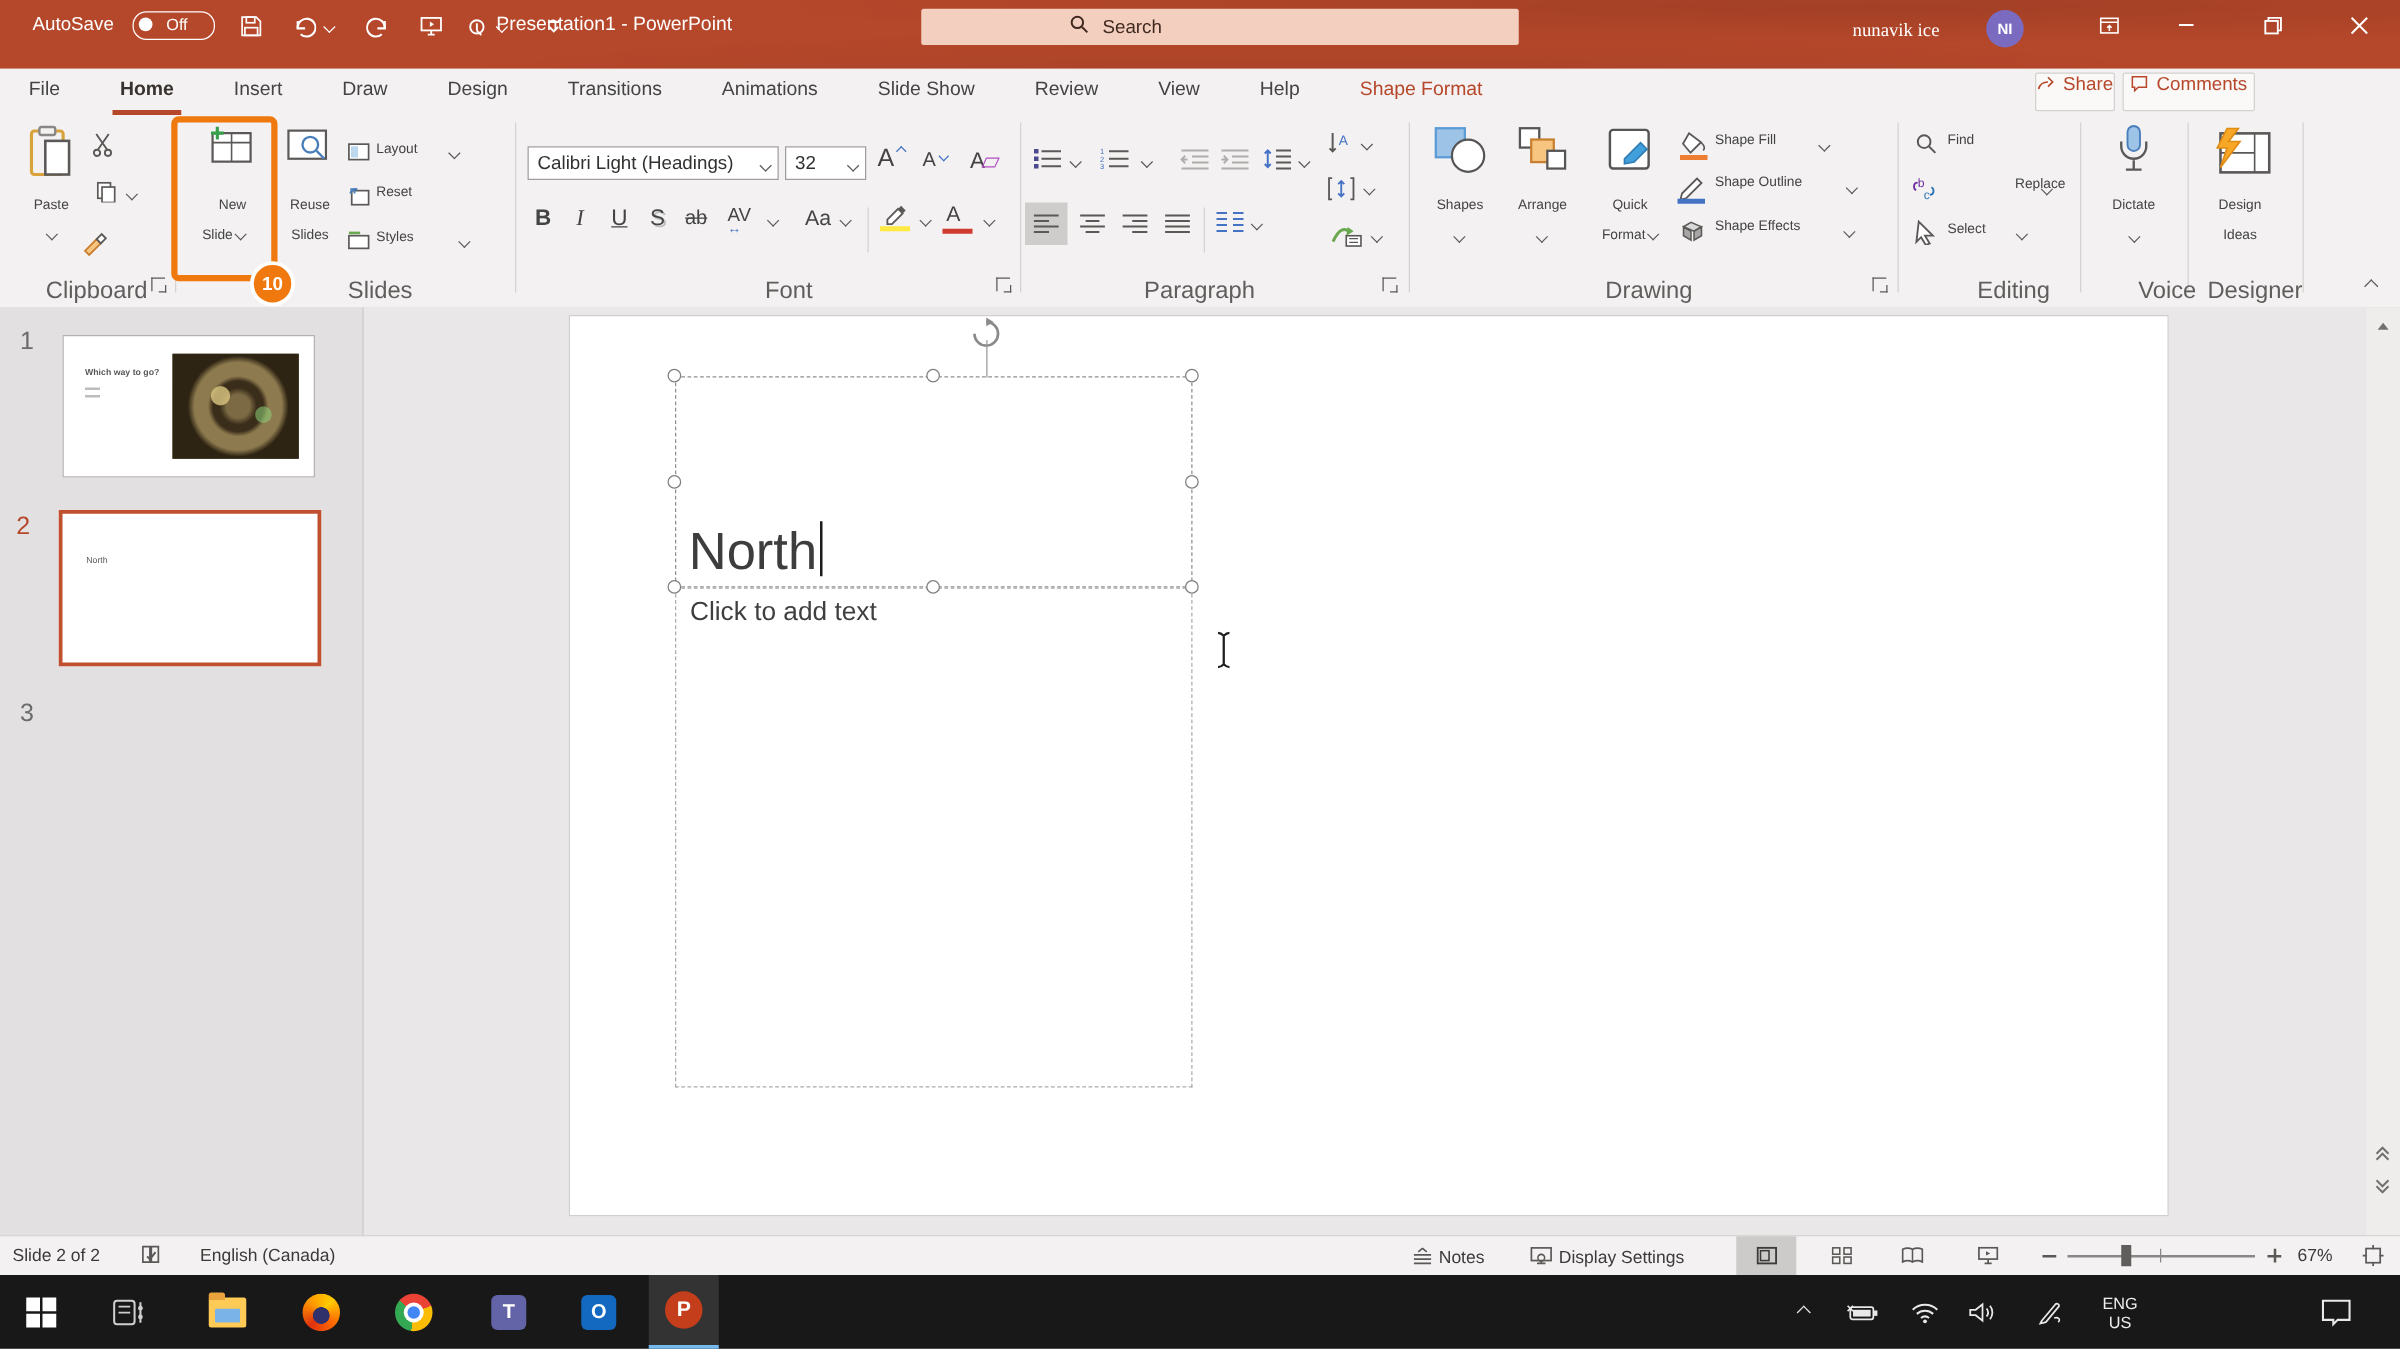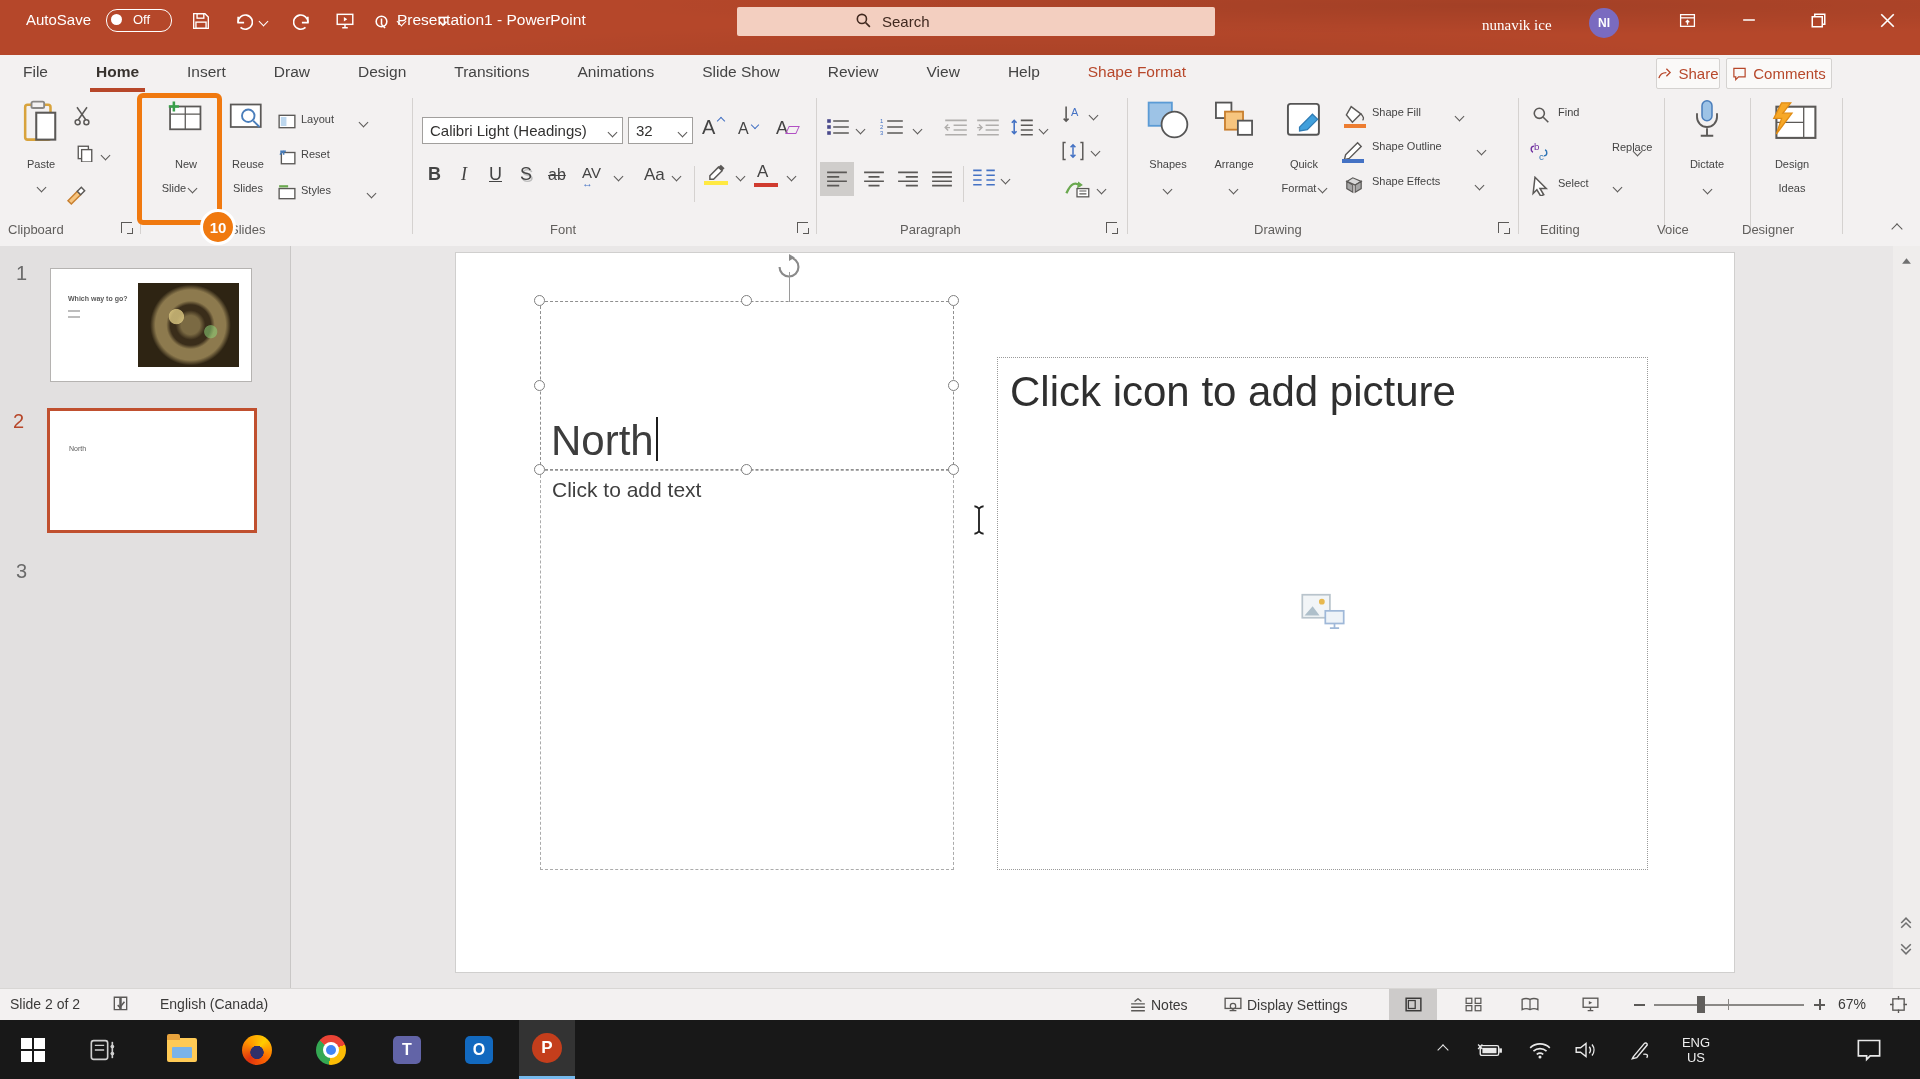--- a/index.html
+++ b/index.html
@@ -26,26 +26,26 @@
   .wbtn{position:absolute;top:0;width:46px;height:40px;display:flex;align-items:center;justify-content:center;}
 
   
   #tabsrow{position:absolute;left:0;top:55px;width:1920px;height:37px;background:#f3f1f1;}
   #tabs{position:absolute;left:21px;top:0;height:37px;display:flex;gap:44px;align-items:center;}
   .tab{font-size:15.5px;color:#444;padding:0 2px;height:37px;line-height:34px;position:relative;}
   .tab.active{font-weight:bold;color:#38332f;}
   .tab.active::after{content:"";position:absolute;left:-4px;right:-4px;bottom:0;height:4px;background:#b7472a;}
   .tab.contextual{color:#b7472a;}
   .pillbtn{position:absolute;top:3px;height:29px;border:1px solid #d4d2d0;background:#faf9f8;border-radius:2px;
-    display:flex;align-items:center;justify-content:center;gap:6px;color:#b7472a;font-size:15px;margin-left:28px;}
+    display:flex;justify-content:center;gap:6px;color:#b7472a;font-size:15px;}
 
   
   #ribbon{position:absolute;left:0;top:92px;width:1920px;height:154px;background:#f3f1f1;border-bottom:1px solid #d8d6d4;}
   .vsep{position:absolute;top:6px;height:136px;width:1px;background:#d5d2d0;}
-  .glabel{position:absolute;top:130px;font-size:13px;color:#605e5c;text-align:left;white-space:nowrap;}
+  .glabel{position:absolute;top:130px;font-size:19px;color:#605e5c;text-align:right;white-space:nowrap;}
   .btxt{position:absolute;font-size:11px;color:#444;white-space:nowrap;}
   .bctr{text-align:center;}
   .chv{display:inline-block;width:6px;height:6px;border-right:1.4px solid #5b5957;border-bottom:1.4px solid #5b5957;transform:rotate(45deg);}
   .chv.abs{position:absolute;}
   .chvu{display:inline-block;width:7px;height:7px;border-right:1.6px solid #5b5957;border-bottom:1.6px solid #5b5957;transform:rotate(-135deg);}
   .launcher{position:absolute;width:10px;height:10px;border-left:1.4px solid #5b5957;border-top:1.4px solid #5b5957;}
   .launcher::after{content:"";position:absolute;right:-1px;bottom:-1px;width:5px;height:5px;border-right:1.6px solid #5b5957;border-bottom:1.6px solid #5b5957;}
   .combo{position:absolute;height:27px;background:#fff;border:1px solid #a19f9d;box-sizing:border-box;
     font-size:15px;color:#323130;display:flex;align-items:center;padding-left:7px;}
   .combo .chv{position:absolute;right:6px;top:11px;}
@@ -627,32 +627,20 @@
     <div class="hnd" style="left:78px;top:127px"></div>
     <div class="hnd" style="left:492px;top:127px"></div>
     <div class="hnd" style="left:78px;top:211px"></div>
     <div class="hnd" style="left:285px;top:211px"></div>
     <div class="hnd" style="left:492px;top:211px"></div>
 
     <div id="ph-body" class="ph">
       <div id="body-prompt">Click to add text</div>
     </div>
 
-    <div id="ph-pic" class="ph">
-      <div id="pic-prompt">Click icon to add picture</div>
-      <div id="pic-icon">
-        <svg width="46" height="40" viewBox="0 0 40 34">
-            <rect x="2" y="2" width="24" height="20" fill="#f2f5f7" stroke="#b9c4cc" stroke-width="1.5"></rect>
-            <circle cx="19" cy="8" r="2.5" fill="#e8b84d"></circle>
-            <path d="M4 20l7-8 6 8z" fill="#aebfca"></path>
-            <rect x="22" y="16" width="16" height="11" fill="#eef3f8" stroke="#9fb8d8" stroke-width="1.5"></rect>
-            <path d="M30 27v4M26 31h8" stroke="#9fb8d8" stroke-width="1.5"></path>
-          </svg>
-      </div>
-    </div>
 
     <div id="ibeam">
       <svg width="16" height="30" viewBox="0 0 14 26">
           <path d="M3 1c2 0 3 1 4 2 1-1 2-2 4-2M7 3v20M3 25c2 0 3-1 4-2 1 1 2 2 4 2" fill="none" stroke="#1f1f1f" stroke-width="1.6"></path>
         </svg>
     </div>
   </div>
 
   <div id="vscroll">
     <div class="scrbtn" style="top:6px">

